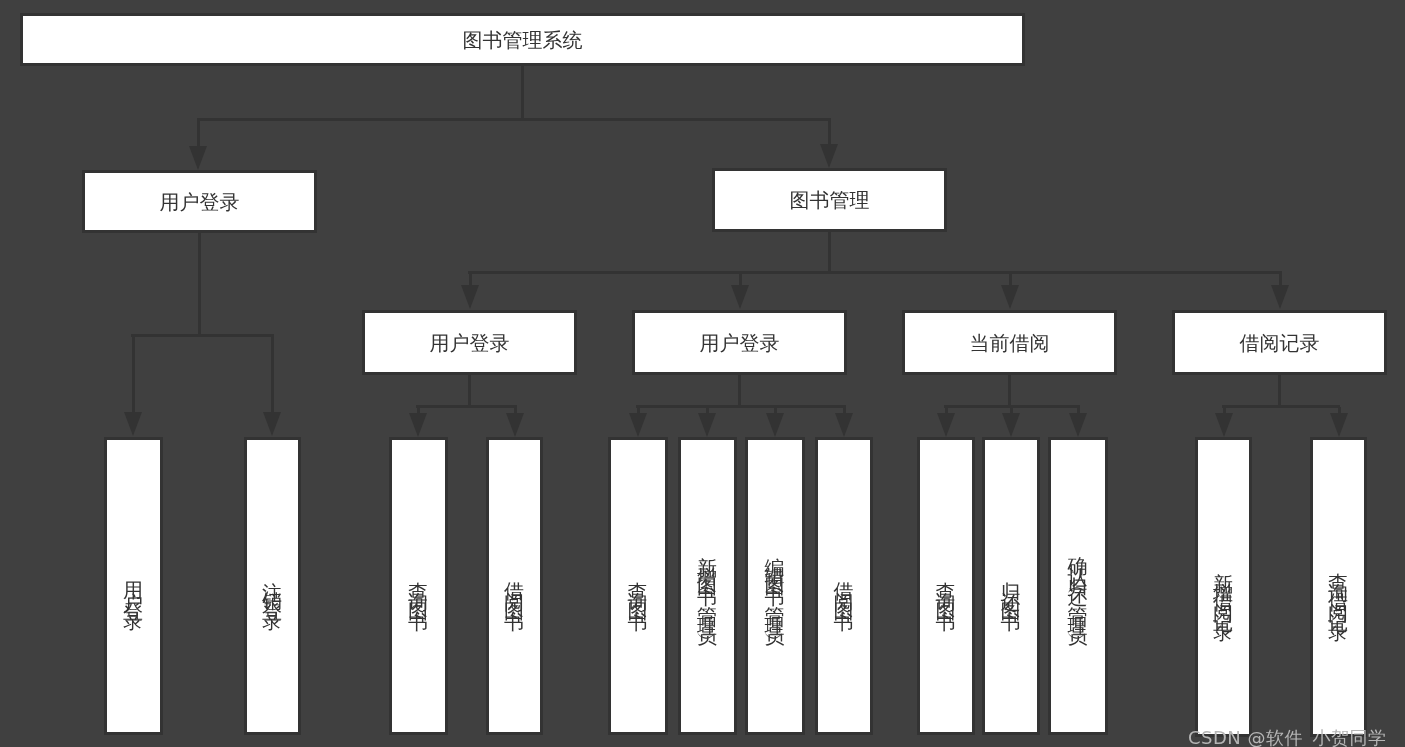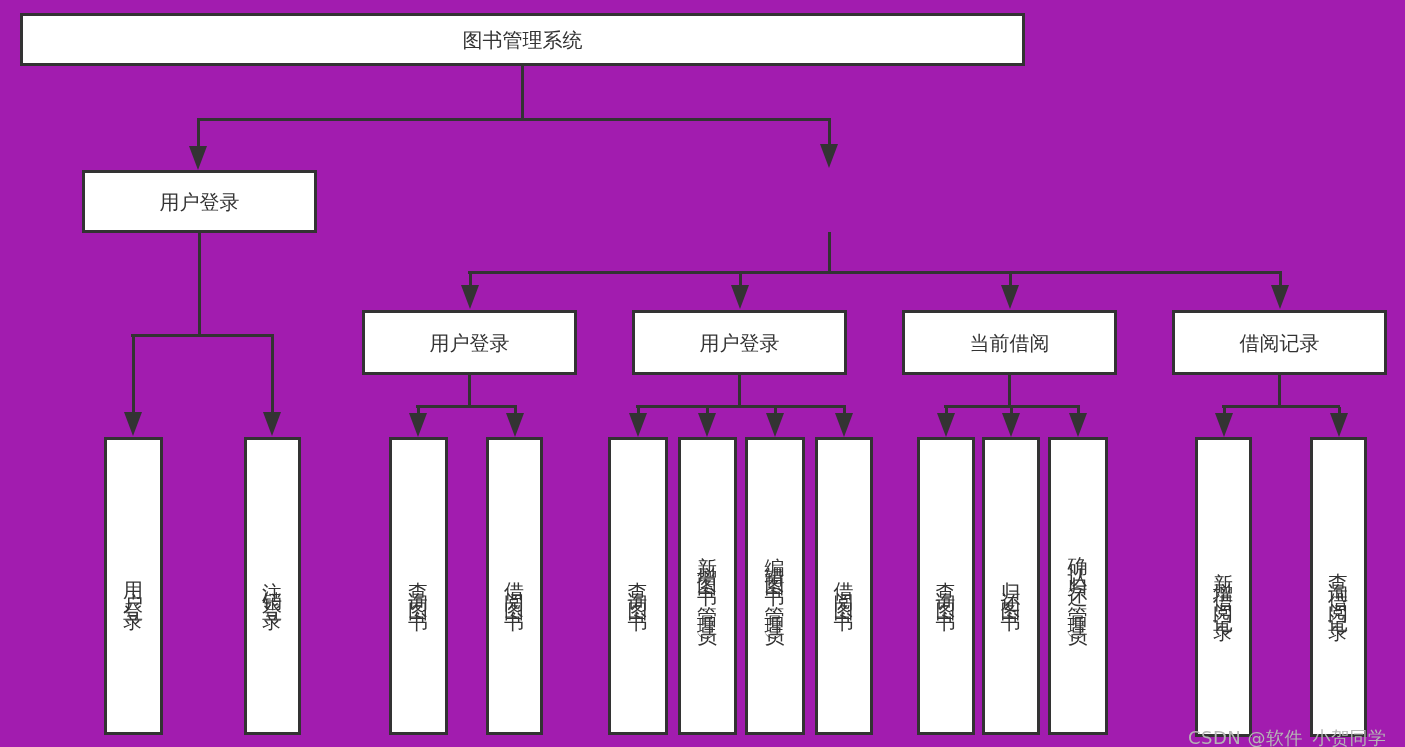--- a/index.html
+++ b/index.html
@@ -1,17 +1,17 @@
 <!DOCTYPE html>
 <html><head>
 <meta charset="utf-8">
 <style>
   html,body{margin:0;padding:0;background:#fff;}
   #canvas{
-    position:relative;width:1405px;height:747px;background:#a21caf;
+    position:relative;width:1405px;height:747px;background:#404040;
     overflow:hidden;font-family:"DejaVu Sans",sans-serif;
   }
   .box{
     position:absolute;box-sizing:border-box;border:3px solid #333333;background:#ffffff;
     display:flex;align-items:center;justify-content:center;
     color:#333333;font-size:20px;line-height:1;white-space:nowrap;
   }
   .box.v{
     writing-mode:vertical-lr;text-orientation:mixed;letter-spacing:10px;white-space:normal;
   }
@@ -39,20 +39,21 @@
 <div id="canvas">
 
   <div class="box" style="left:20px;top:13px;width:1005px;height:53px">图书管理系统</div>
 
   <div class="vline" style="left:521px;top:64px;height:56px"></div>
   <div class="hline" style="left:197px;top:118px;width:634px"></div>
   <div class="arrow" style="left:189px;top:120px;height:50px"></div>
   <div class="arrow" style="left:820px;top:120px;height:48px"></div>
 
   <div class="box" style="left:82px;top:170px;width:235px;height:63px">用户登录</div>
+  <div class="box" style="left:712px;top:168px;width:235px;height:64px">图书管理</div>
 
   <div class="vline" style="left:198px;top:233px;height:103px"></div>
   <div class="hline" style="left:131px;top:334px;width:143px"></div>
   <div class="arrow" style="left:124px;top:336px;height:100px"></div>
   <div class="arrow" style="left:263px;top:336px;height:100px"></div>
 
   <div class="vline" style="left:828px;top:232px;height:42px"></div>
   <div class="hline" style="left:468px;top:271px;width:814px"></div>
   <div class="arrow" style="left:461px;top:273px;height:36px"></div>
   <div class="arrow" style="left:731px;top:273px;height:36px"></div>

